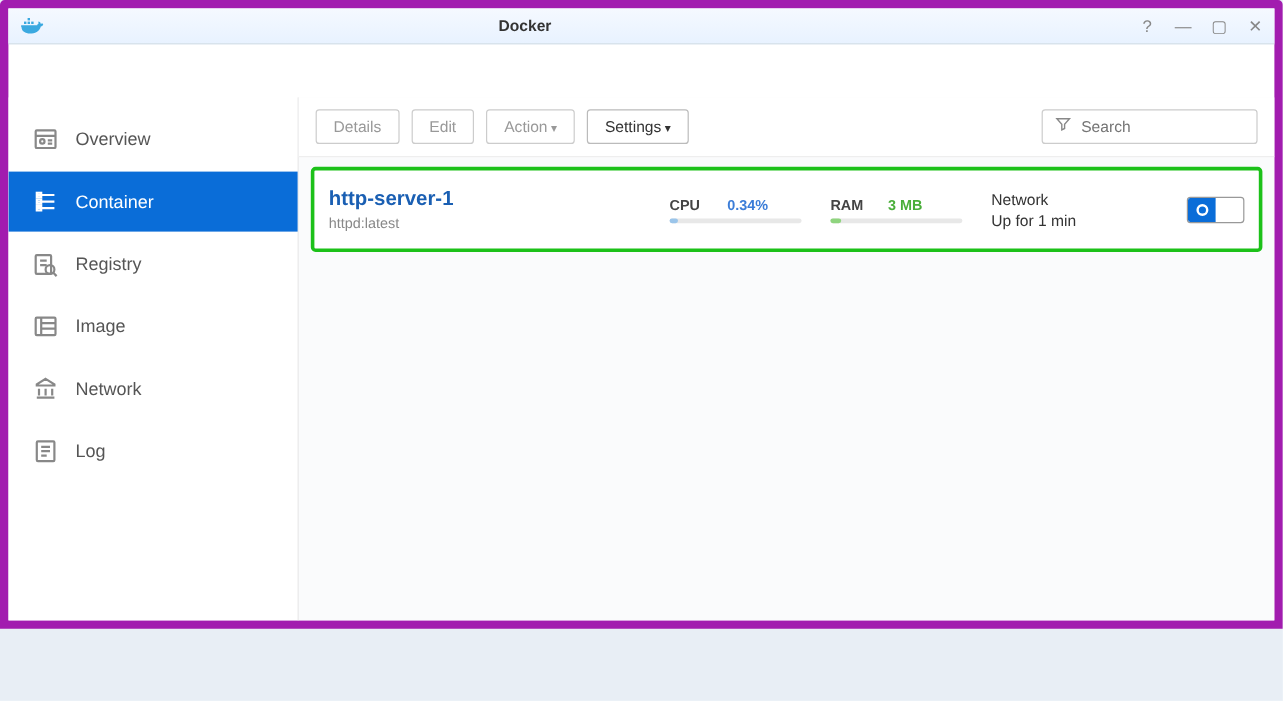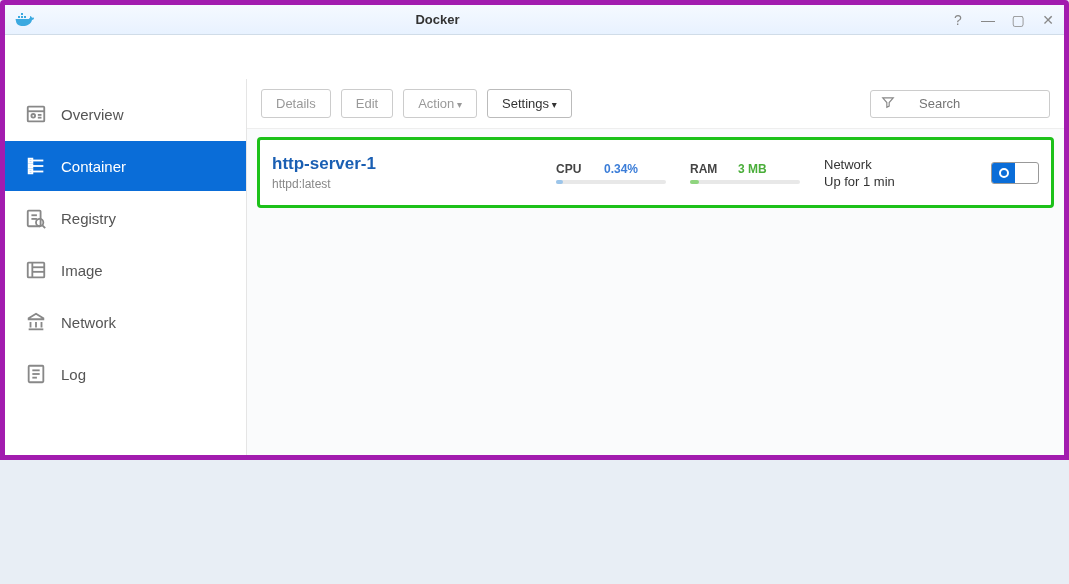--- a/index.html
+++ b/index.html
@@ -1,40 +1,40 @@
 <!DOCTYPE html>
 <html><head>
   <meta charset="utf-8">
   <style>
     * { margin: 0; padding: 0; box-sizing: border-box; }
     body { font-family: -apple-system, BlinkMacSystemFont, "Segoe UI", Arial, sans-serif; background: #e8eef5; width: 1069px; height: 584px; overflow: hidden; }
     
-    .window { width: 1069px; height: 460px; background: #fff; border: 5px solid #a21caf; border-radius: 4px 4px 0 0; display: flex; flex-direction: column; }
+    .window { width: 1069px; height: 524px; background: #fff; border: 7px solid #a21caf; border-radius: 4px 4px 0 0; display: flex; flex-direction: column; }
     
     .titlebar { height: 30px; background: linear-gradient(to bottom, #f5f9ff, #e8f2ff); display: flex; align-items: center; padding: 0 8px; border-bottom: 1px solid #d0dce8; }
     .titlebar-icon { width: 24px; height: 24px; margin-right: 8px; }
     .titlebar-title { flex: 1; text-align: center; font-size: 13px; font-weight: 600; color: #333; margin-right: 120px; }
     .titlebar-controls { display: flex; gap: 14px; align-items: center; }
     .titlebar-btn { width: 16px; height: 16px; display: flex; align-items: center; justify-content: center; color: #888; cursor: pointer; font-size: 14px; }
     
     .body { flex: 1; display: flex; overflow: hidden; margin-top: 44px; }
     
     .sidebar { width: 242px; background: #fff; border-right: 1px solid #e5e5e5; padding: 10px 0; display: flex; flex-direction: column; gap: 2px; }
     .sidebar-item { display: flex; align-items: center; padding: 14px 20px; cursor: pointer; color: #555; font-size: 15px; gap: 14px; }
     .sidebar-item.active { background: #0a6dd8; color: #fff; }
     .sidebar-icon { width: 22px; height: 22px; display: flex; align-items: center; justify-content: center; flex-shrink: 0; }
     
     .main { flex: 1; display: flex; flex-direction: column; background: #fafbfc; }
     
-    .toolbar { display: flex; align-items: center; padding: 10px 14px; gap: 10px; background: #fff; border-bottom: 1px solid #eee; }
+    .toolbar { display: flex; align-items: flex-start; padding: 10px 14px; gap: 10px; background: #fff; border-bottom: 1px solid #eee; }
     .btn { padding: 6px 14px; border: 1px solid #ccc; background: #fff; border-radius: 3px; font-size: 13px; color: #999; cursor: pointer; }
     .btn.enabled { color: #333; border-color: #bbb; }
     .btn.dropdown::after { content: " ▾"; font-size: 10px; vertical-align: middle; }
     .toolbar-spacer { flex: 1; }
-    .search-box { display: flex; align-items: center; border: 1px solid #ccc; border-radius: 3px; padding: 4px 10px; width: 180px; gap: 24px; }
+    .search-box { display: flex; align-items: center; border: 1px solid #ccc; border-radius: 3px; padding: 4px 10px; width: 180px; gap: 8px; }
     .search-input { border: none; outline: none; font-size: 13px; flex: 1; background: transparent; }
     
     .content { flex: 1; padding: 8px 10px; position: relative; }
     
     .container-card { border: 3px solid #1cc119; border-radius: 4px; background: #fff; padding: 14px 12px; display: flex; align-items: center; gap: 24px; }
     .card-name-block { flex: 0 0 260px; }
     .card-name { color: #1a5fb3; font-size: 17px; font-weight: 600; }
     .card-image { color: #888; font-size: 12px; margin-top: 3px; }
     .card-metric { display: flex; flex-direction: column; gap: 4px; }
     .metric-row { display: flex; gap: 16px; }

